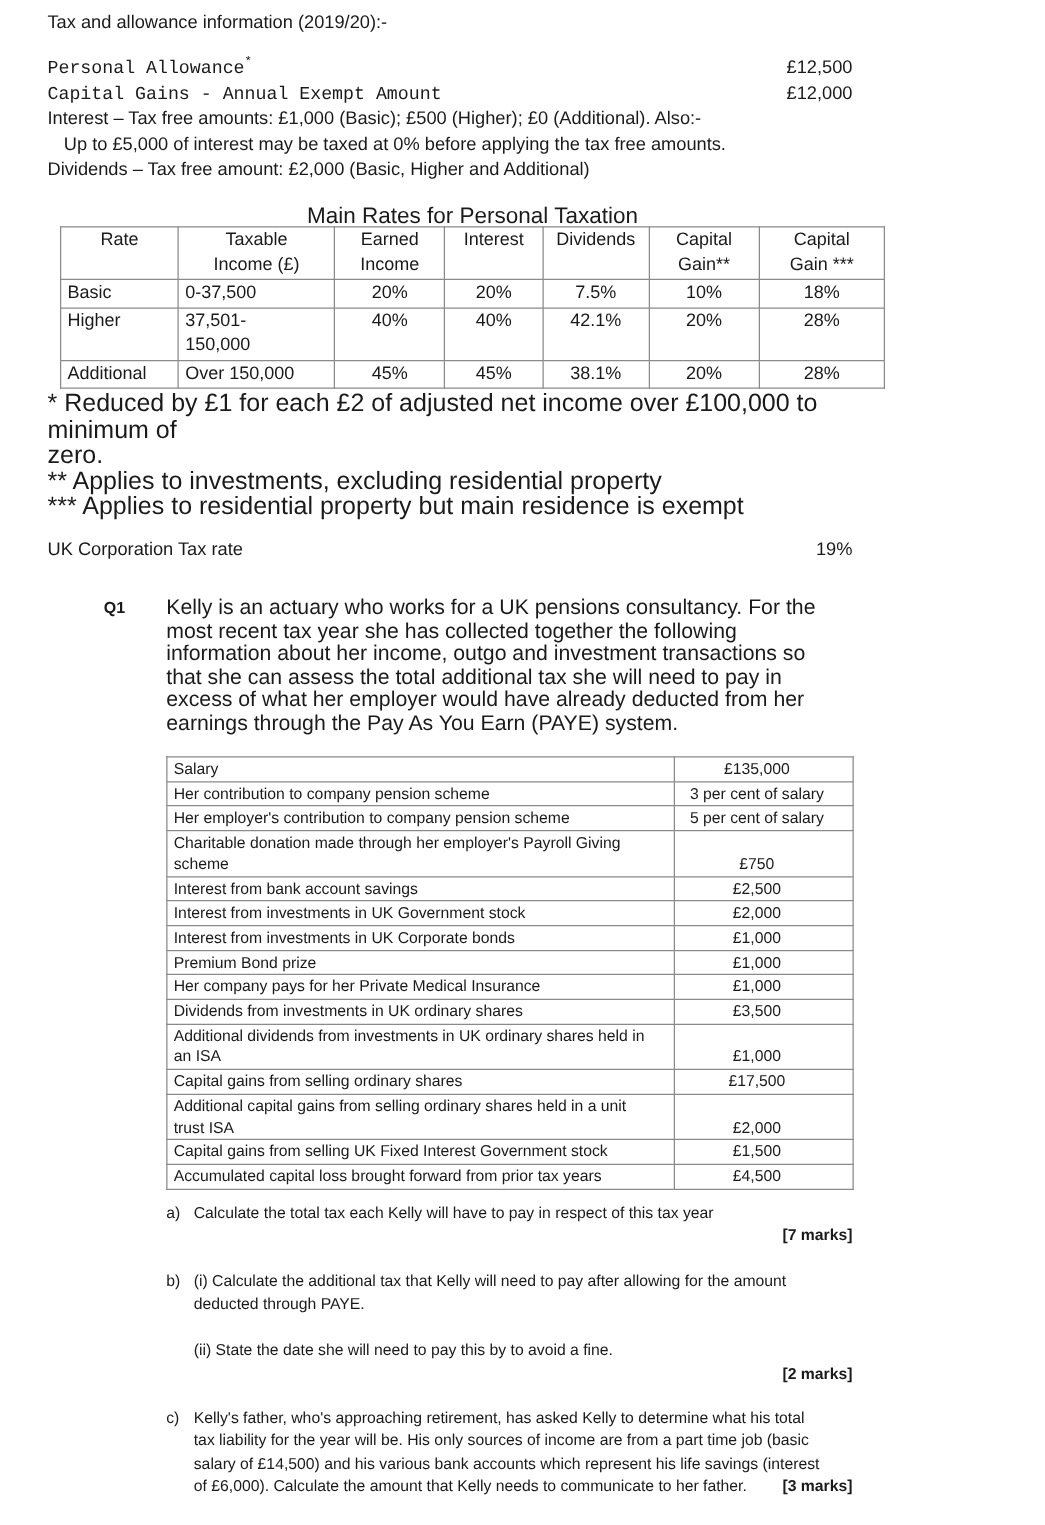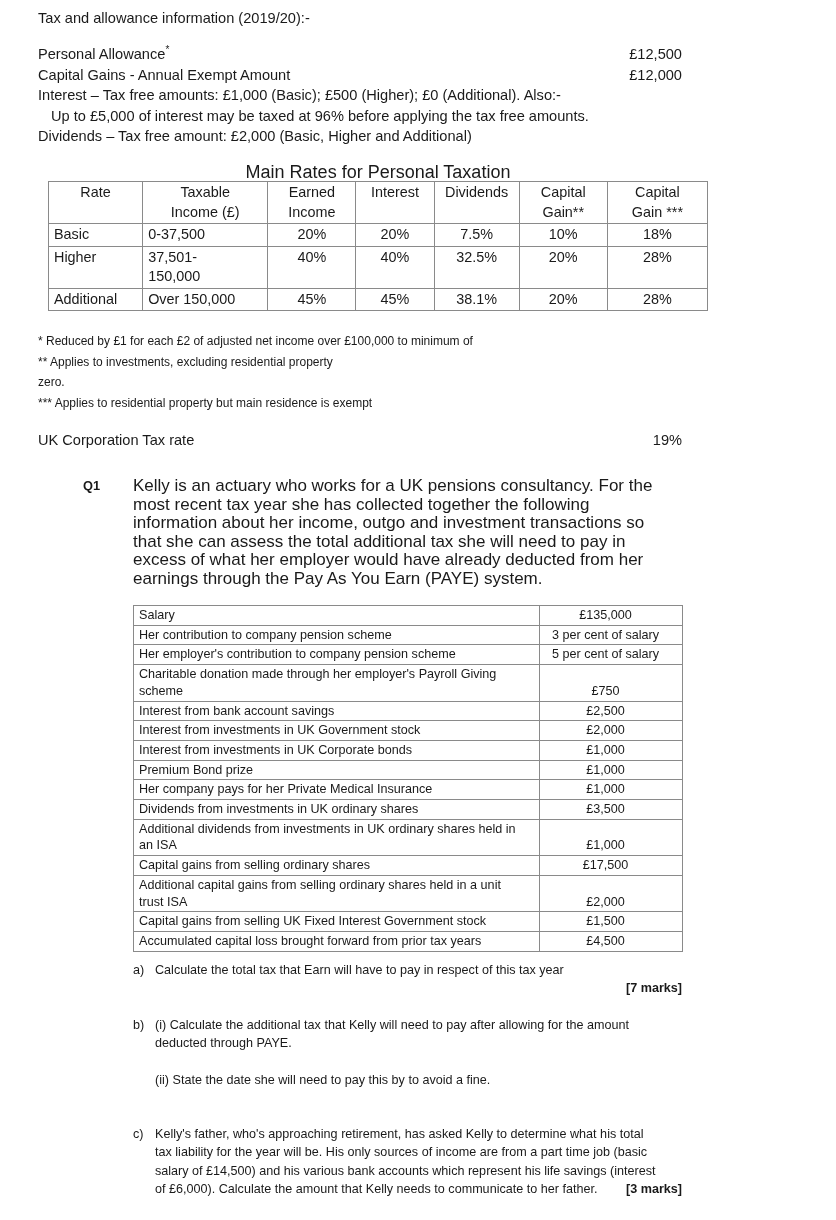--- a/index.html
+++ b/index.html
@@ -40,21 +40,21 @@
     width: 644px;
     font-size: 14.6px;
     line-height: 20.6px;
   }
   #allowances .alw {
     position: relative;
     display: block;
     height: 20.6px;
     white-space: nowrap;
   }
-  #allowances .alw .lbl { display: inline; }
+  #allowances .alw .lbl { display: inline; font-family: Liberation Mono, monospace; }
   #allowances .alw .val {
     position: absolute;
     right: 0;
     top: 0;
   }
   #allowances sup.star {
     font-size: 10px;
     vertical-align: super;
     line-height: 0;
   }
@@ -101,23 +101,23 @@
   #rates-table col.c3 { width: 78px; }
   #rates-table col.c4 { width: 85px; }
   #rates-table col.c5 { width: 88px; }
   #rates-table col.c6 { width: 100px; }
   .hdr-two { display: block; }
 
   
   #footnotes {
     position: absolute;
     left: 38px;
-    top: 331px;
+    top: 313px;
     width: 644px;
-    font-size: 12px;
+    font-size: 20px;
     line-height: 20.6px;
   }
   #footnotes .fn { display: block; }
 
   
   #corp-tax {
     position: absolute;
     left: 38px;
     top: 430px;
     width: 644px;
@@ -215,21 +215,21 @@
   <div id="allowances">
     <span class="alw">
       <span class="lbl"><span>Personal Allowance</span><sup class="star">*</sup></span>
       <span class="val">£12,500</span>
     </span>
     <span class="alw">
       <span class="lbl">Capital Gains - Annual Exempt Amount</span>
       <span class="val">£12,000</span>
     </span>
     <span class="freeline">Interest – Tax free amounts: £1,000 (Basic); £500 (Higher); £0 (Additional). Also:-</span>
-    <span class="freeline indent">Up to £5,000 of interest may be taxed at 96% before applying the tax free amounts.</span>
+    <span class="freeline indent">Up to £5,000 of interest may be taxed at 0% before applying the tax free amounts.</span>
     <span class="freeline">Dividends – Tax free amount: £2,000 (Basic, Higher and Additional)</span>
   </div>
 
   <div id="rates-caption">Main Rates for Personal Taxation</div>
 
   <table id="rates-table">
     <colgroup>
       <col class="c0">
         <col class="c1">
         <col class="c2">
@@ -280,42 +280,42 @@
         <td>18%</td>
       </tr>
       <tr>
         <td class="lbl">Higher</td>
         <td class="inc">
           <span class="hdr-two">37,501-</span>
           <span class="hdr-two">150,000</span>
         </td>
         <td>40%</td>
         <td>40%</td>
-        <td>32.5%</td>
+        <td>42.1%</td>
         <td>20%</td>
         <td>28%</td>
       </tr>
       <tr>
         <td class="lbl">Additional</td>
         <td class="inc">
           <span class="hdr-two">Over 150,000</span>
         </td>
         <td>45%</td>
         <td>45%</td>
         <td>38.1%</td>
         <td>20%</td>
         <td>28%</td>
       </tr>
     </tbody>
   </table>
 
   <div id="footnotes">
     <span class="fn">* Reduced by £1 for each £2 of adjusted net income over £100,000 to minimum of</span>
+    <span class="fn">zero.</span>
     <span class="fn">** Applies to investments, excluding residential property</span>
-    <span class="fn">zero.</span>
     <span class="fn">*** Applies to residential property but main residence is exempt</span>
   </div>
 
   <div id="corp-tax">
     <span>UK Corporation Tax rate</span>
     <span class="val">19%</span>
   </div>
 
   <div id="q1-block">
     <div id="q1-label">Q1</div>
@@ -387,30 +387,31 @@
       <tr>
         <td class="desc">Accumulated capital loss brought forward from prior tax years</td>
         <td class="amt">£4,500</td>
       </tr>
     </tbody>
   </table>
 
   <div class="qpart" style="top:961px;">
     <span class="marker">a)</span>
     <div class="body">
-      <p>Calculate the total tax that Earn will have to pay in respect of this tax year</p>
+      <p>Calculate the total tax each Kelly will have to pay in respect of this tax year</p>
       <span class="marks">[7 marks]</span>
     </div>
   </div>
 
   <div class="qpart" style="top:1016px;">
     <span class="marker">b)</span>
     <div class="body">
       <p>(i) Calculate the additional tax that Kelly will need to pay after allowing for the amount deducted through PAYE.</p>
       <p class="gap">(ii) State the date she will need to pay this by to avoid a fine.</p>
+      <span class="marks">[2 marks]</span>
     </div>
   </div>
 
   <div class="qpart" style="top:1125px;">
     <span class="marker">c)</span>
     <div class="body">
       <p>Kelly's father, who's approaching retirement, has asked Kelly to determine what his total tax liability for the year will be.  His only sources of income are from a part time job (basic salary of £14,500) and his various bank accounts which represent his life savings (interest of £6,000).  Calculate the amount that Kelly needs to communicate to her father.</p>
       <span class="marks inline-right">[3 marks]</span>
     </div>
   </div>

